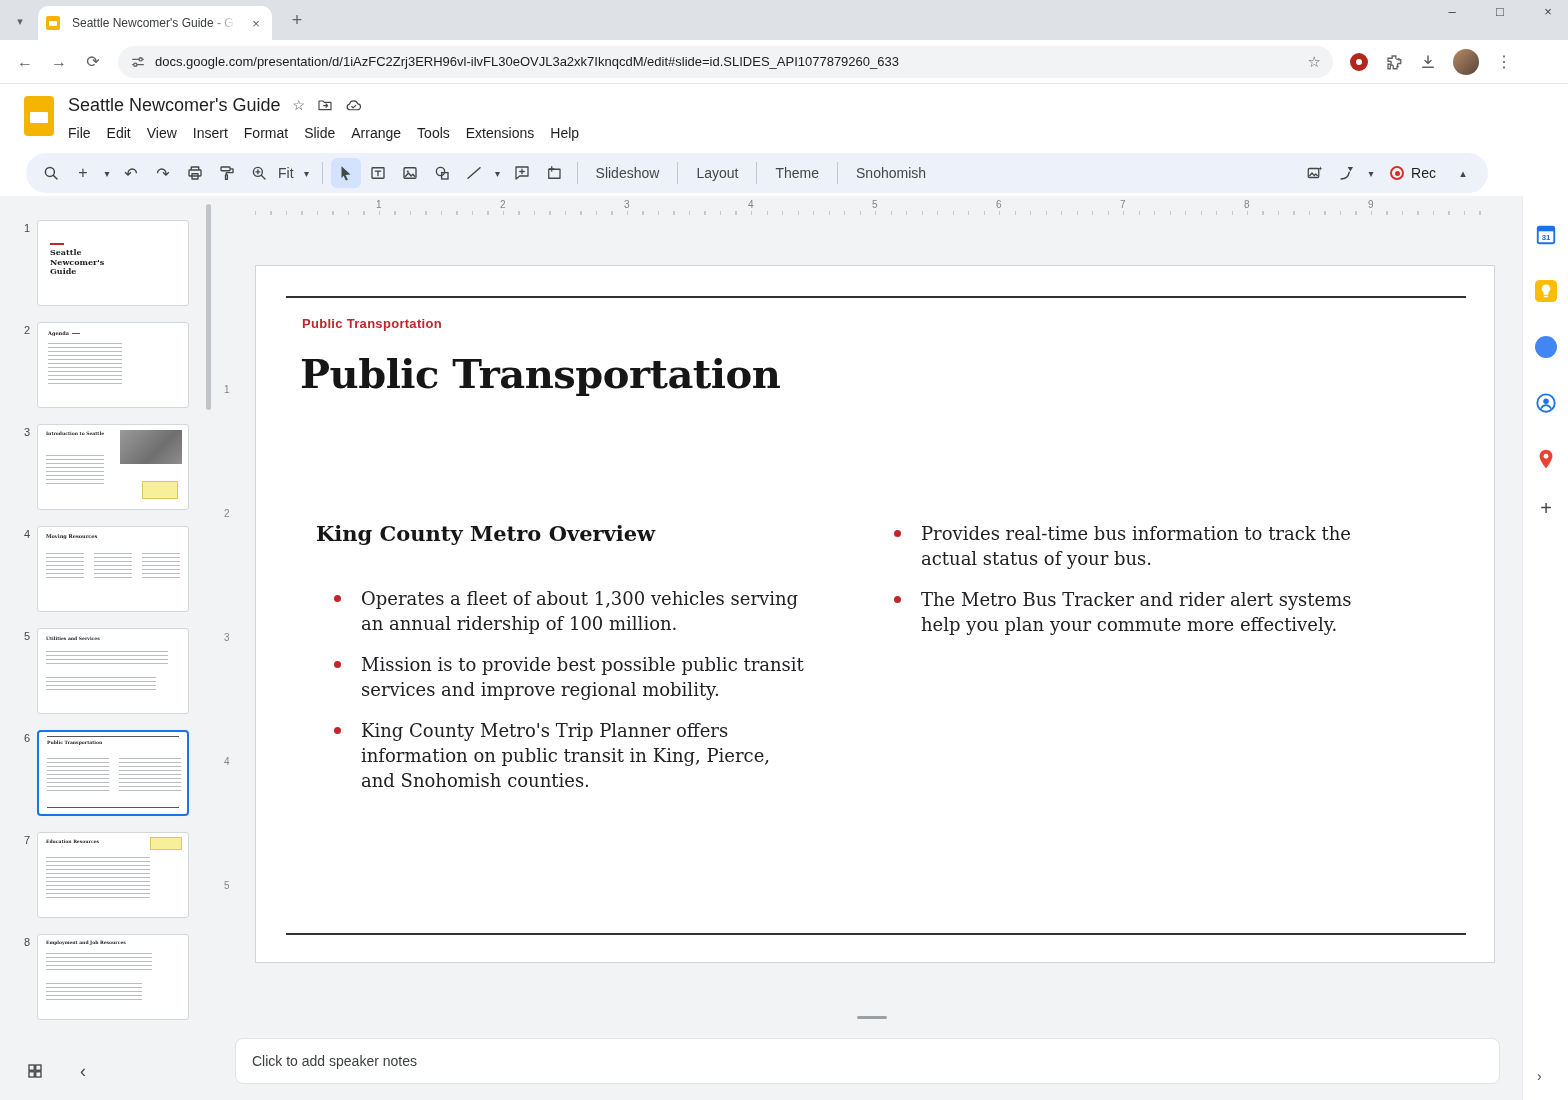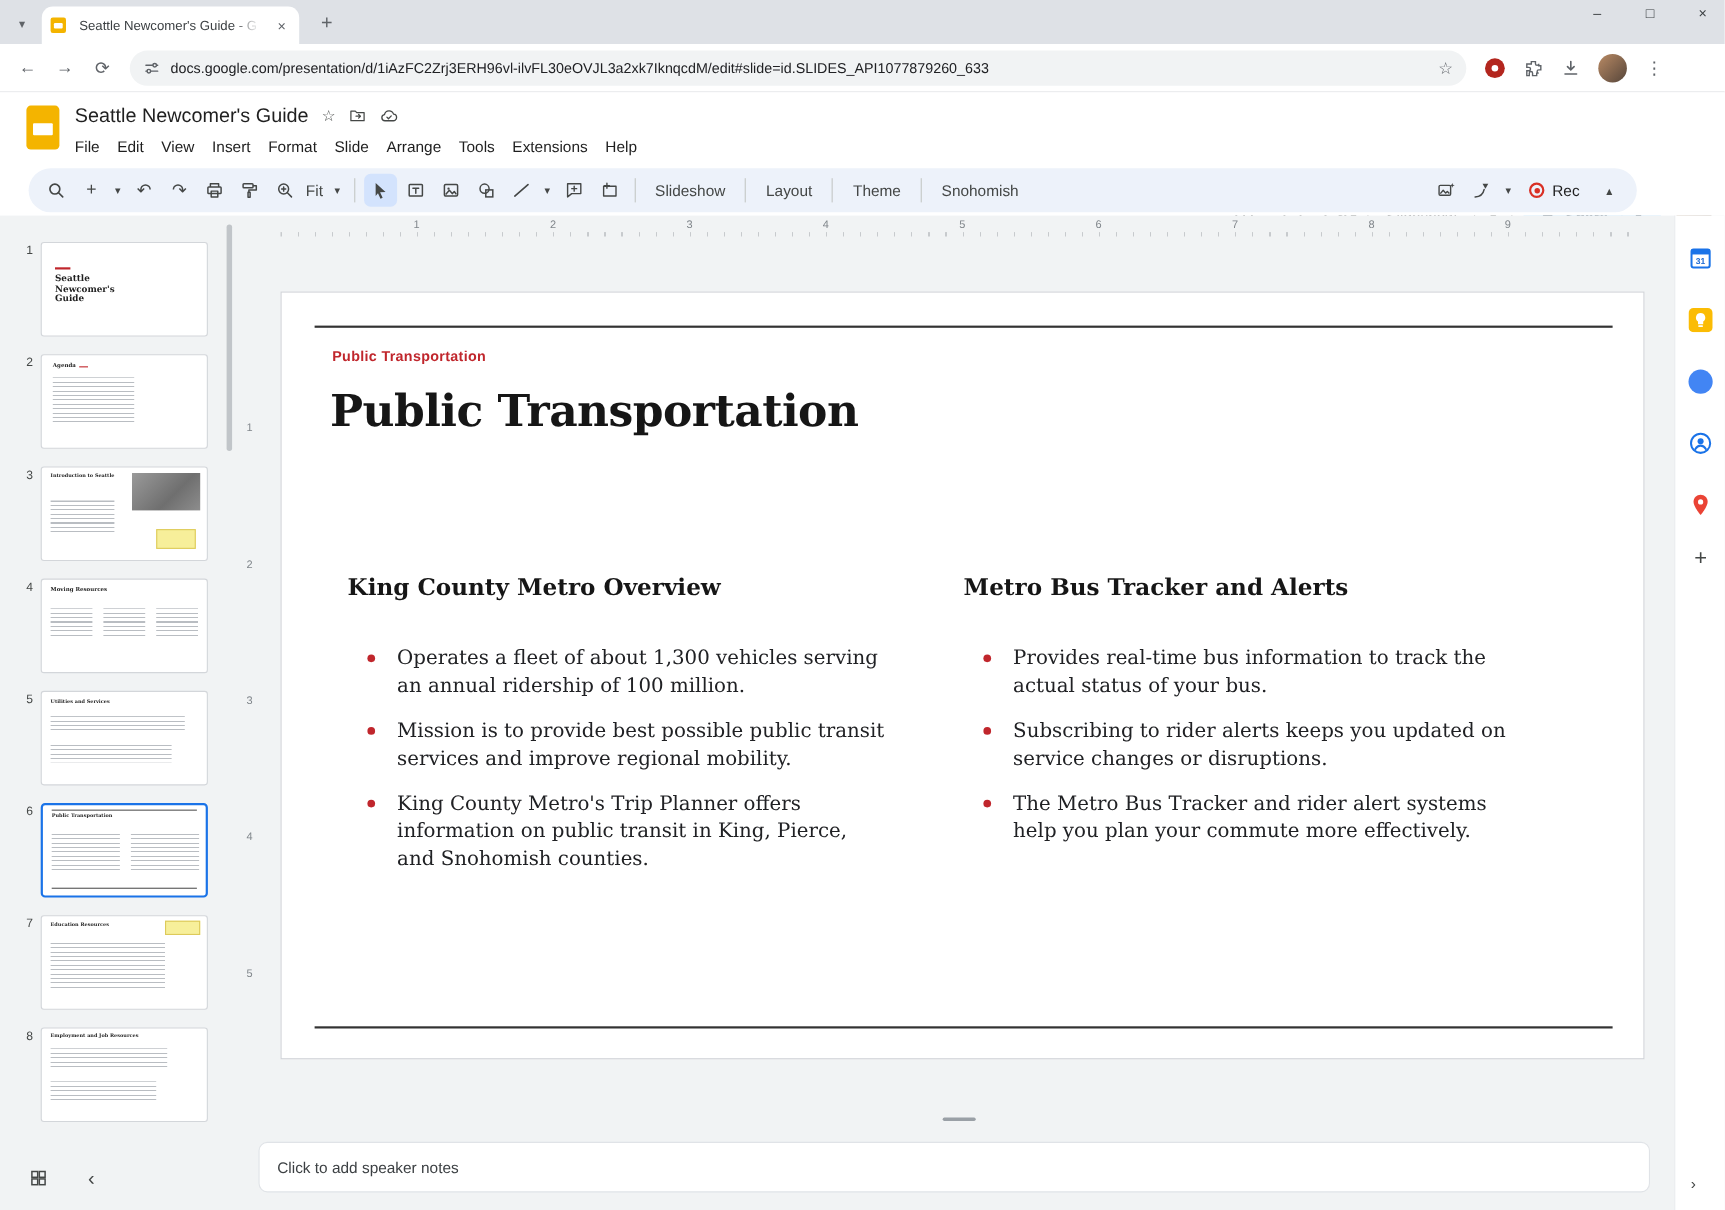--- a/index.html
+++ b/index.html
@@ -453,28 +453,23 @@
           <span class="dot"></span>
           <span class="btext">Mission is to provide best possible public transit services and improve regional mobility.</span>
         </div>
         <div class="bullet">
           <span class="dot"></span>
           <span class="btext"><span>King County </span><span class="squiggle">Metro's</span><span> Trip Planner offers information on public transit in King, Pierce, and Snohomish counties.</span></span>
         </div>
       </div>
 
       <div class="col col1">
-        <div class="col-heading">Metro Bus Tracker and Alerts</div>
         <div class="bullet">
           <span class="dot"></span>
           <span class="btext">Provides real-time bus information to track the actual status of your bus.</span>
-        </div>
-        <div class="bullet">
-          <span class="dot"></span>
-          <span class="btext">Subscribing to rider alerts keeps you updated on service changes or disruptions.</span>
         </div>
         <div class="bullet">
           <span class="dot"></span>
           <span class="btext">The Metro Bus Tracker and rider alert systems help you plan your commute more effectively.</span>
         </div>
       </div>
 
       <div class="rule-bottom"></div>
     </div>
 

